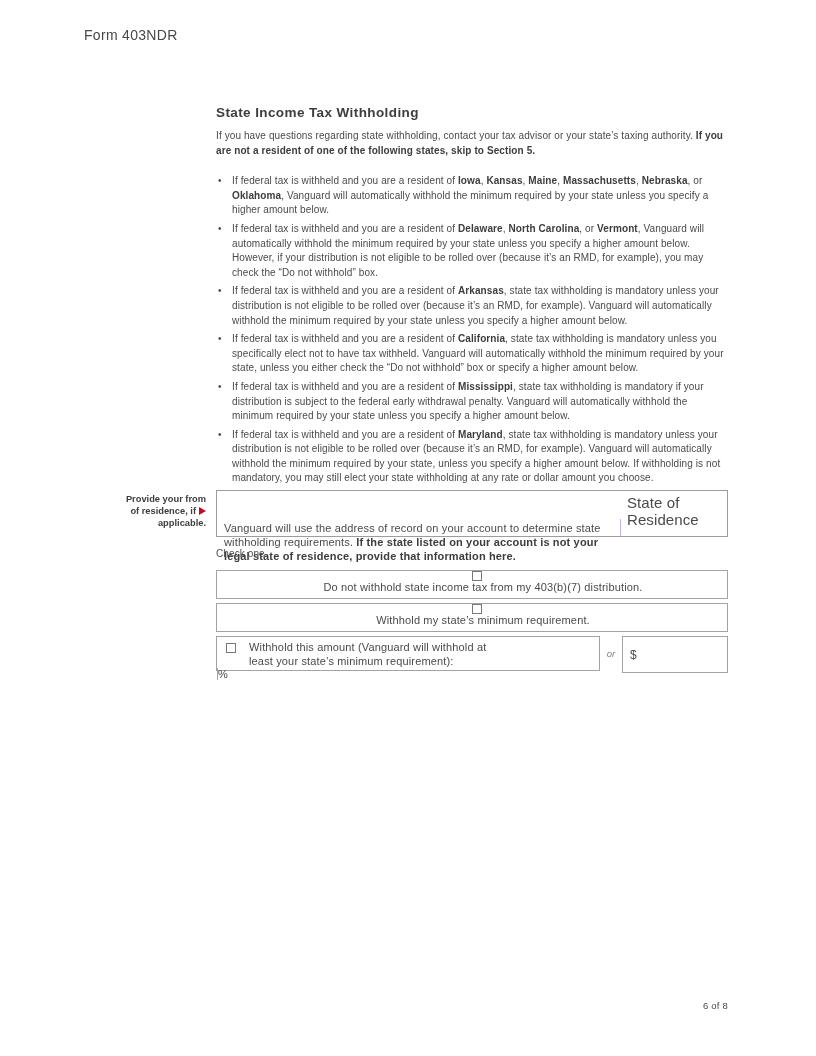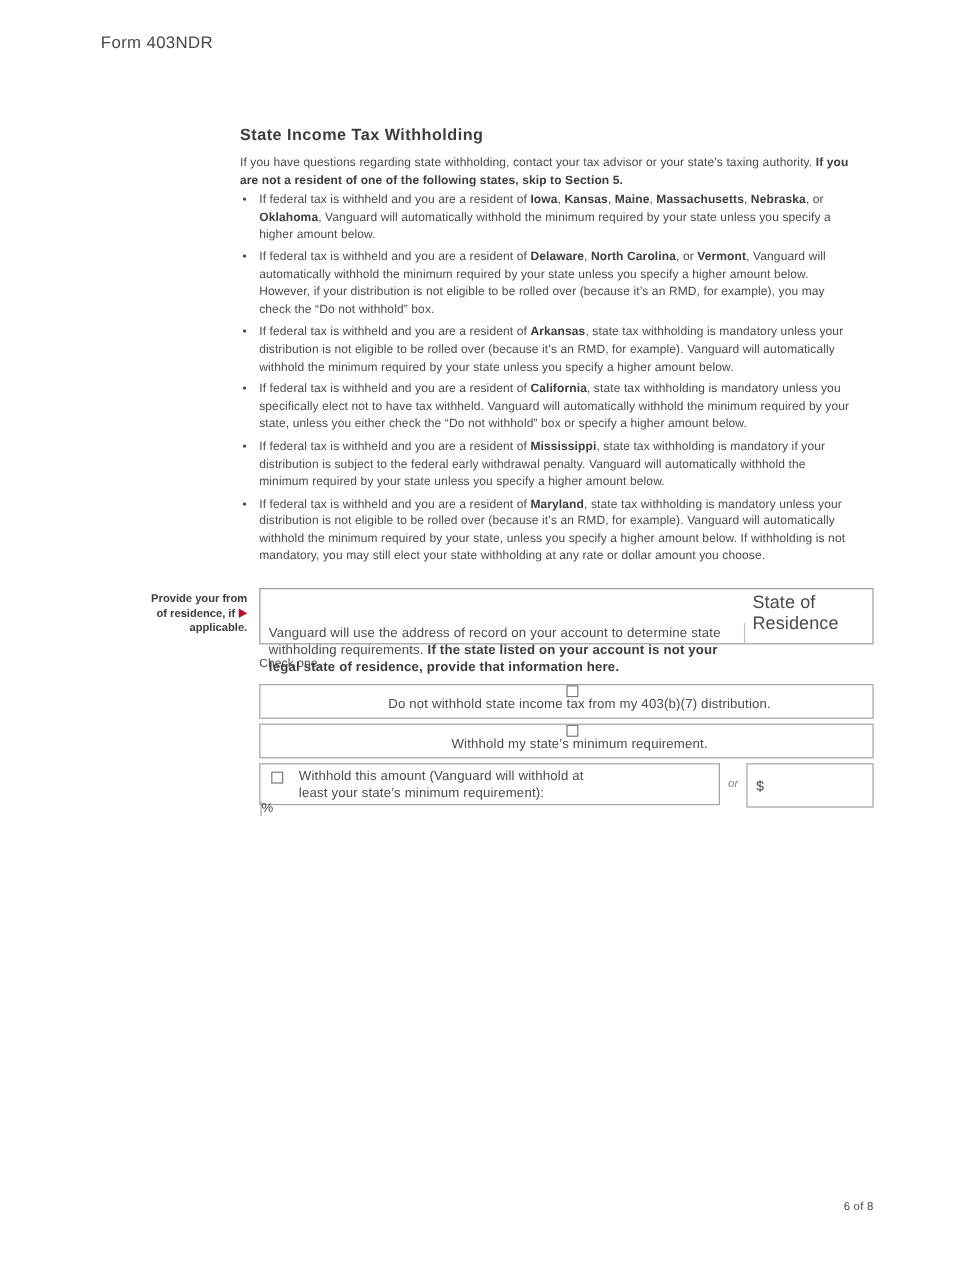--- a/index.html
+++ b/index.html
@@ -12,29 +12,29 @@
     -webkit-font-smoothing:antialiased;
   }
   .b { font-weight:bold; color:#3d3d3f; }
 
   .form-label {
     position:absolute; left:84px; top:27px;
     font-size:14px; letter-spacing:.3px; color:#48484a;
   }
 
   .content {
-    position:absolute; left:200px; top:104px; width:512px;
+    position:absolute; left:216px; top:104px; width:512px;
   }
   h1.section-title {
     font-size:13.5px; line-height:17px; font-weight:bold;
     letter-spacing:.4px; color:#3d3d3f; margin-bottom:8px;
   }
   p.intro {
     font-size:10px; line-height:14.6px; letter-spacing:.1px;
-    margin-bottom:2px;
+    margin-bottom:16px;
   }
   ul.rules { list-style:none; }
   ul.rules li {
     position:relative; padding-left:16px; margin-bottom:4px;
     font-size:10px; line-height:14.6px; letter-spacing:.1px;
   }
   ul.rules li .dot {
     position:absolute; left:2px; top:0; font-size:10px; color:#4a4a4c;
   }
 

